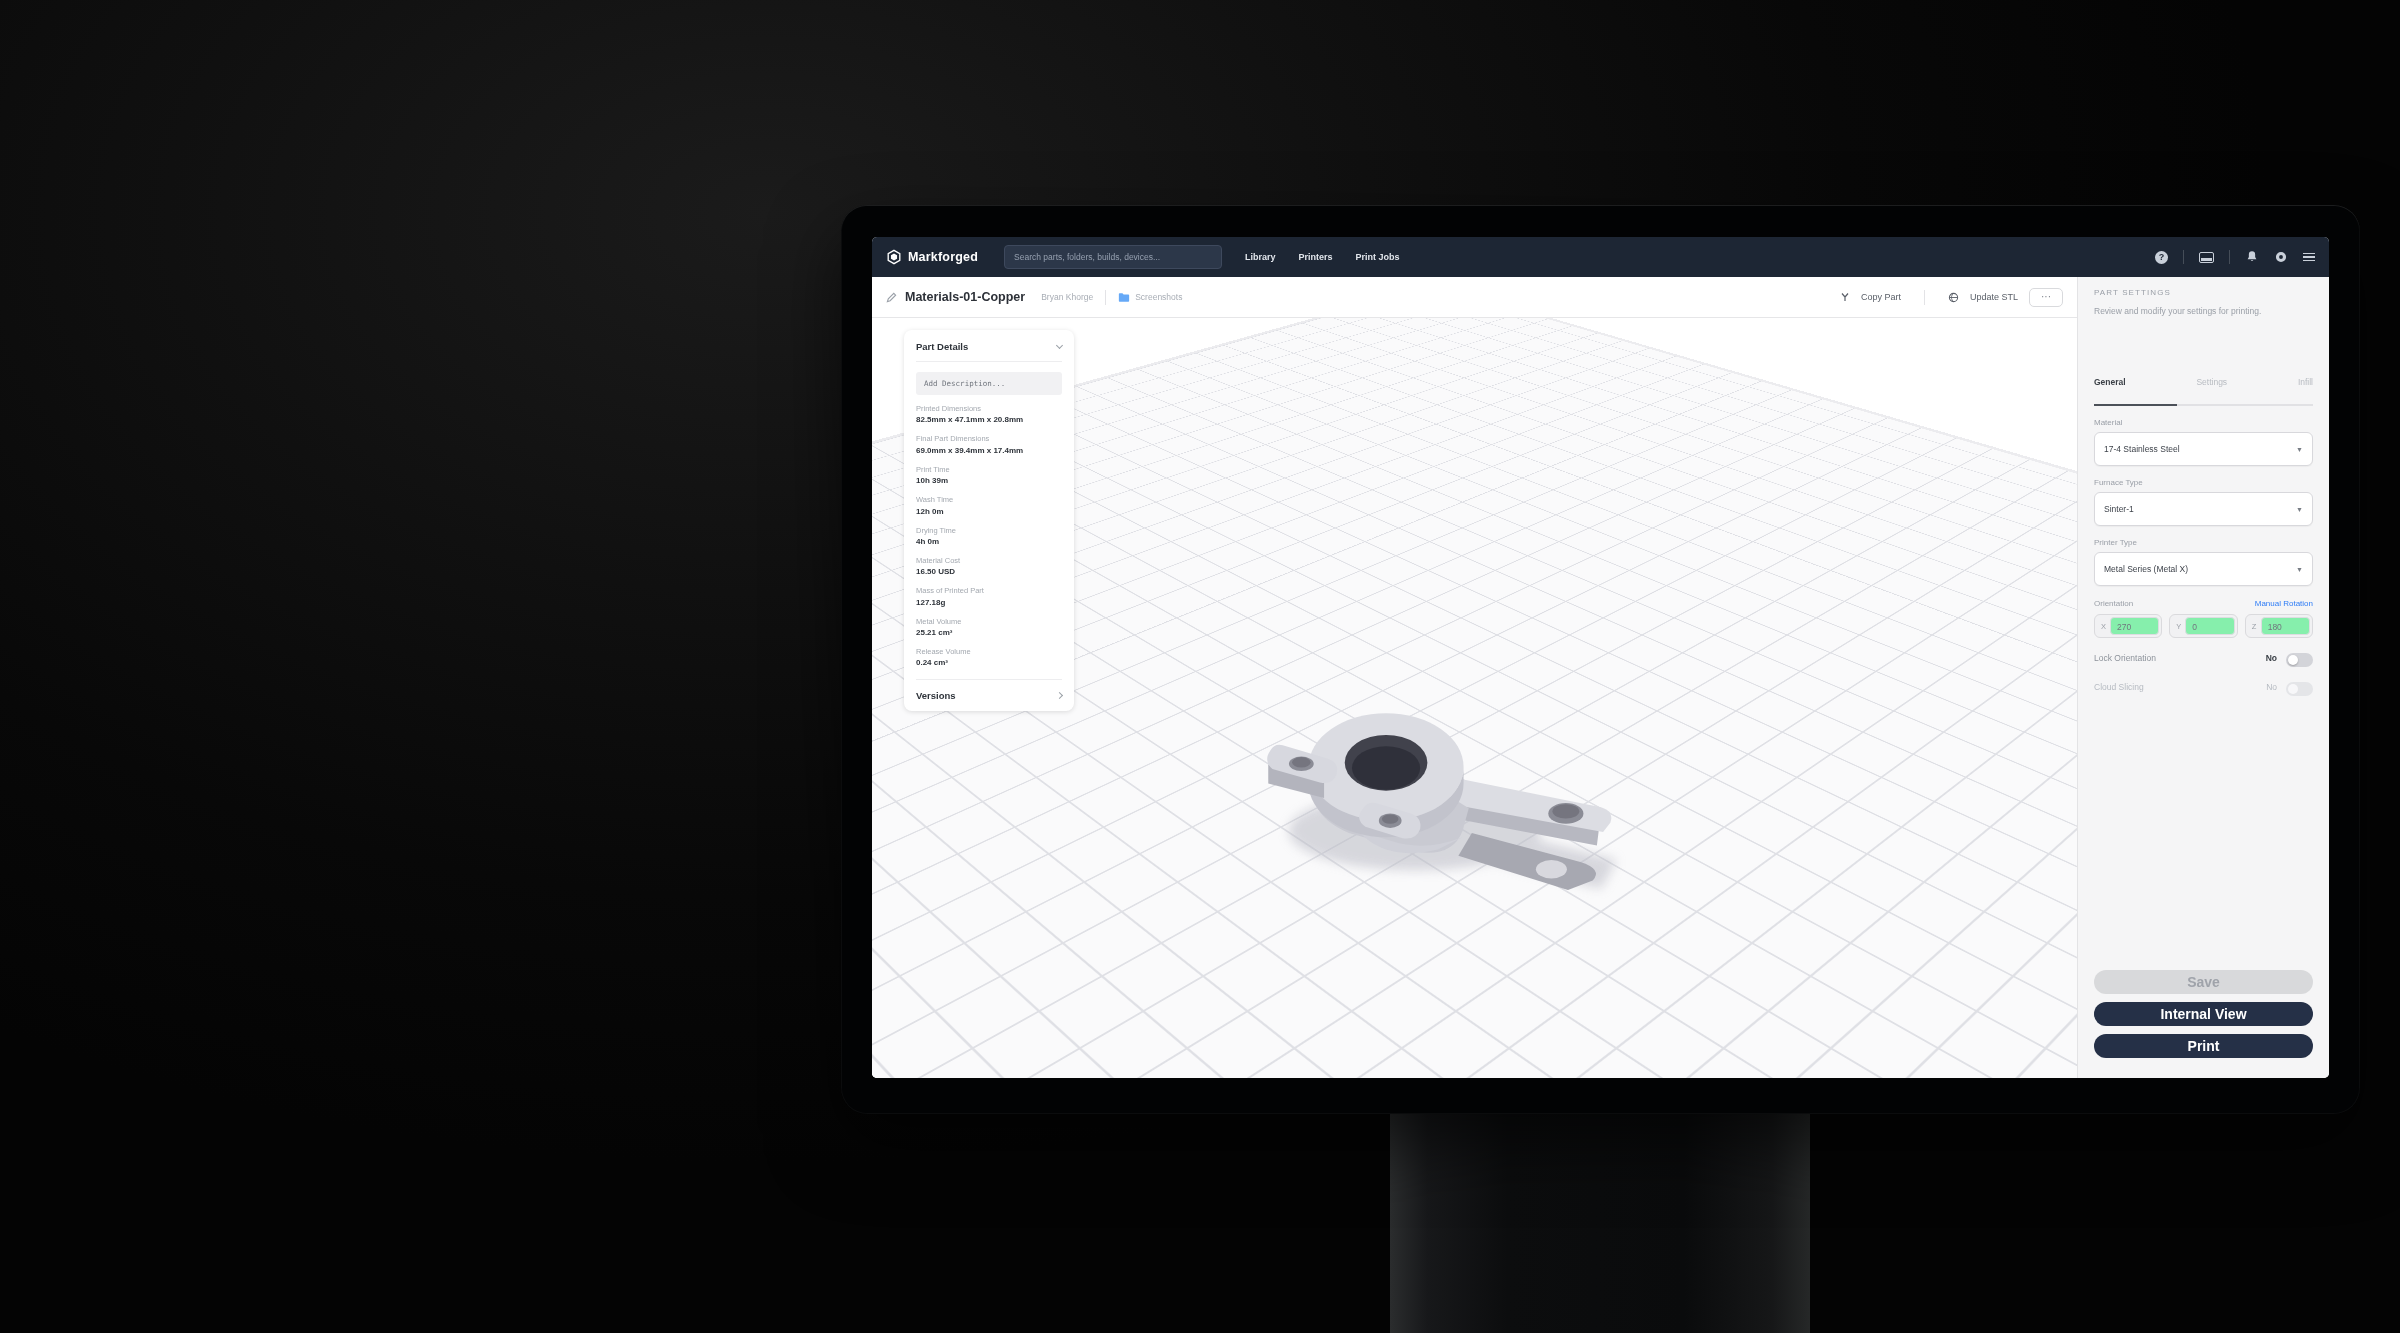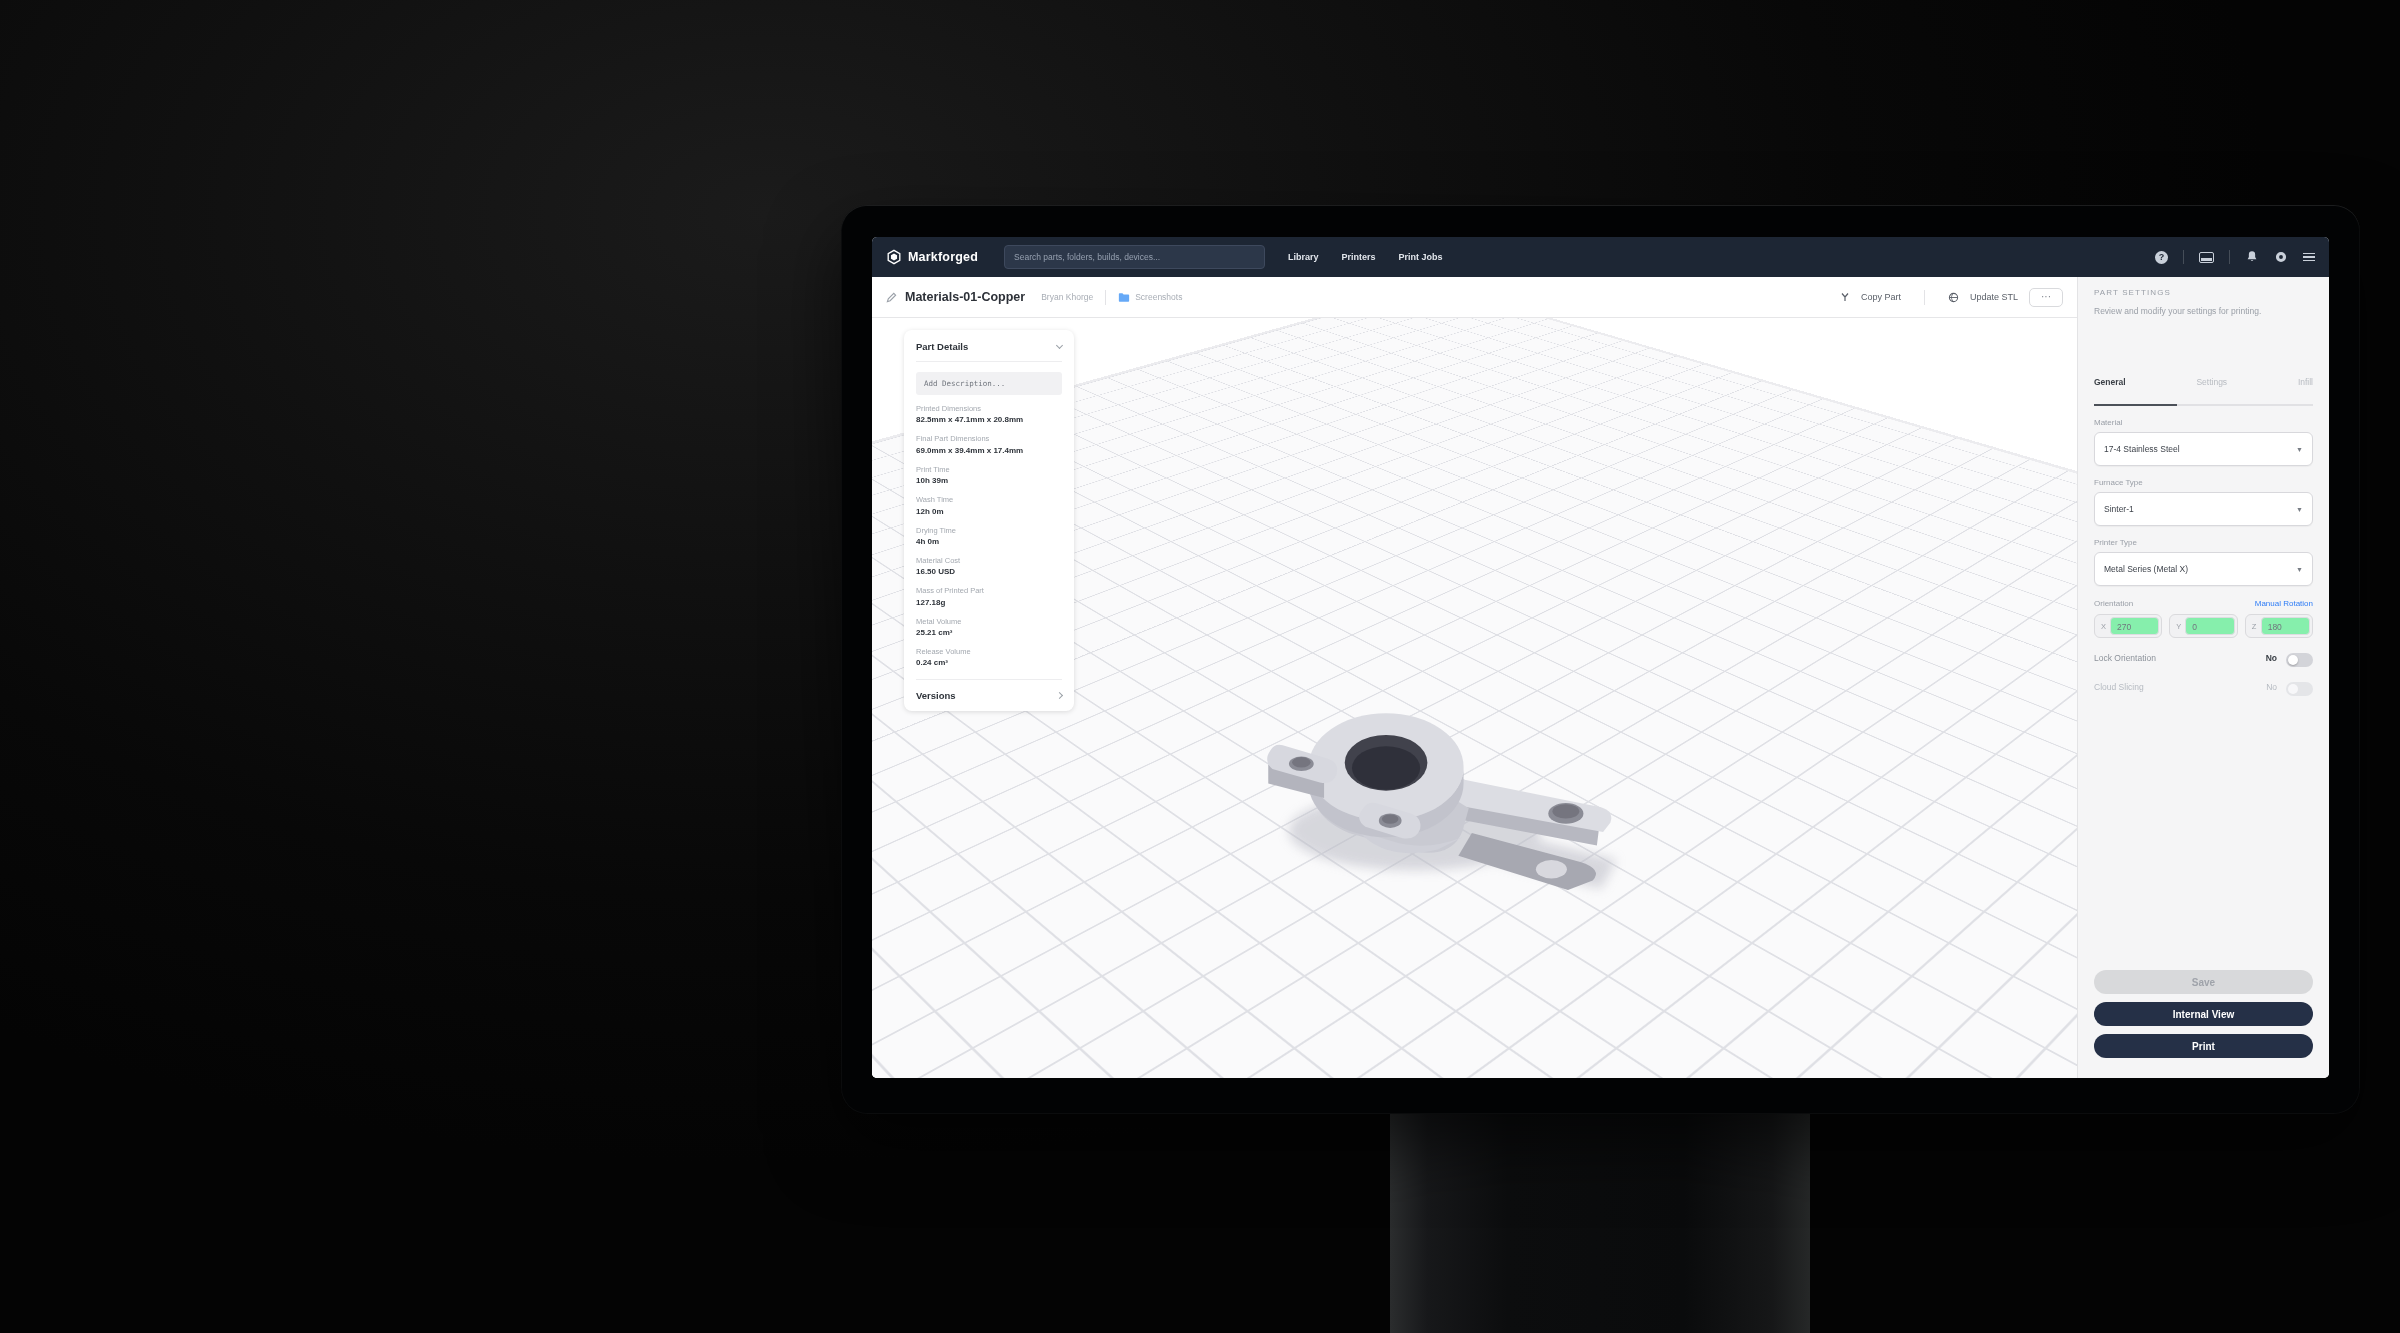--- a/index.html
+++ b/index.html
@@ -27,21 +27,21 @@
   }
 
   
   .navbar {
     height:40px; flex:0 0 40px; background:#1d2634; display:flex; align-items:center;
     padding:0 14px; color:#e8ebf0;
   }
   .brand { display:flex; align-items:center; gap:6px; }
   .brand-text { font-size:12.5px; font-weight:bold; letter-spacing:.2px; color:#fff; }
   .search {
-    margin-left:26px; width:261px; height:24px; background:#2c3749; border:1px solid #3e495d;
+    margin-left:26px; width:218px; height:24px; background:#2c3749; border:1px solid #3e495d;
     border-radius:4px; color:#96a0b0; font-size:8.5px; padding:0 9px; outline:none;
     font-family:"Liberation Sans", sans-serif;
   }
   .search::placeholder { color:#96a0b0; }
   .nav-links { display:flex; align-items:center; gap:23px; margin-left:23px;font-weight:bold; }
   .nav-link { font-size:9px; color:#e2e6ec; cursor:pointer; white-space:nowrap; }
   .nav-right { margin-left:auto; display:flex; align-items:center; gap:15px; }
   .nav-divider { width:1px; height:14px; background:rgba(255,255,255,.18); }
   .icon-help { width:13px; height:13px; border-radius:50%; background:#c9d0da; color:#1d2634;
     font-size:9px; font-weight:bold; display:flex; align-items:center; justify-content:center; }
@@ -131,21 +131,21 @@
   .axis .val { flex:1; height:18px; line-height:18px; background:#86efac; border:1px solid #dddde1; border-radius:4px; padding-left:6px; font-size:8.5px; color:#71767e; }
   .toggle-row { display:flex; margin-top:15px; }
   .toggle-row .t-label { font-size:8.5px; color:#8d939b; }
   .t-state { margin-left:auto; font-size:8.5px; font-weight:bold; color:#3b4047; margin-right:9px; }
   .toggle { width:27px; height:14px; border-radius:7px; background:#d3d4d9; position:relative; cursor:pointer; }
   .toggle .knob { position:absolute; left:2px; top:2px; width:10px; height:10px; border-radius:50%; background:#fff; box-shadow:0 1px 2px rgba(0,0,0,.25); }
   .toggle-row.disabled .t-label, .toggle-row.disabled .t-state { color:#b6bbc2; font-weight:normal; }
   .toggle.disabled { background:#e4e5e8; }
   .toggle.disabled .knob { background:#f7f7f9; box-shadow:none; }
   .spacer { flex:1; }
-  .btn { height:24px; border-radius:12px; font-size:10px; font-weight:bold; display:flex; align-items:center; justify-content:center; cursor:pointer; }
+  .btn { height:24px; border-radius:12px; font-size:14px; font-weight:bold; display:flex; align-items:center; justify-content:center; cursor:pointer; }
   .btn-save { background:#d8d9db; color:#9fa3aa; margin-bottom:8px; cursor:default; }
   .btn-dark { background:#253047; color:#fff; margin-bottom:8px; }
   .btn-dark:last-child { margin-bottom:0; }
 </style>
 </head>
 <body>
 
 <div class="stand"></div>
 
 <div class="monitor">

